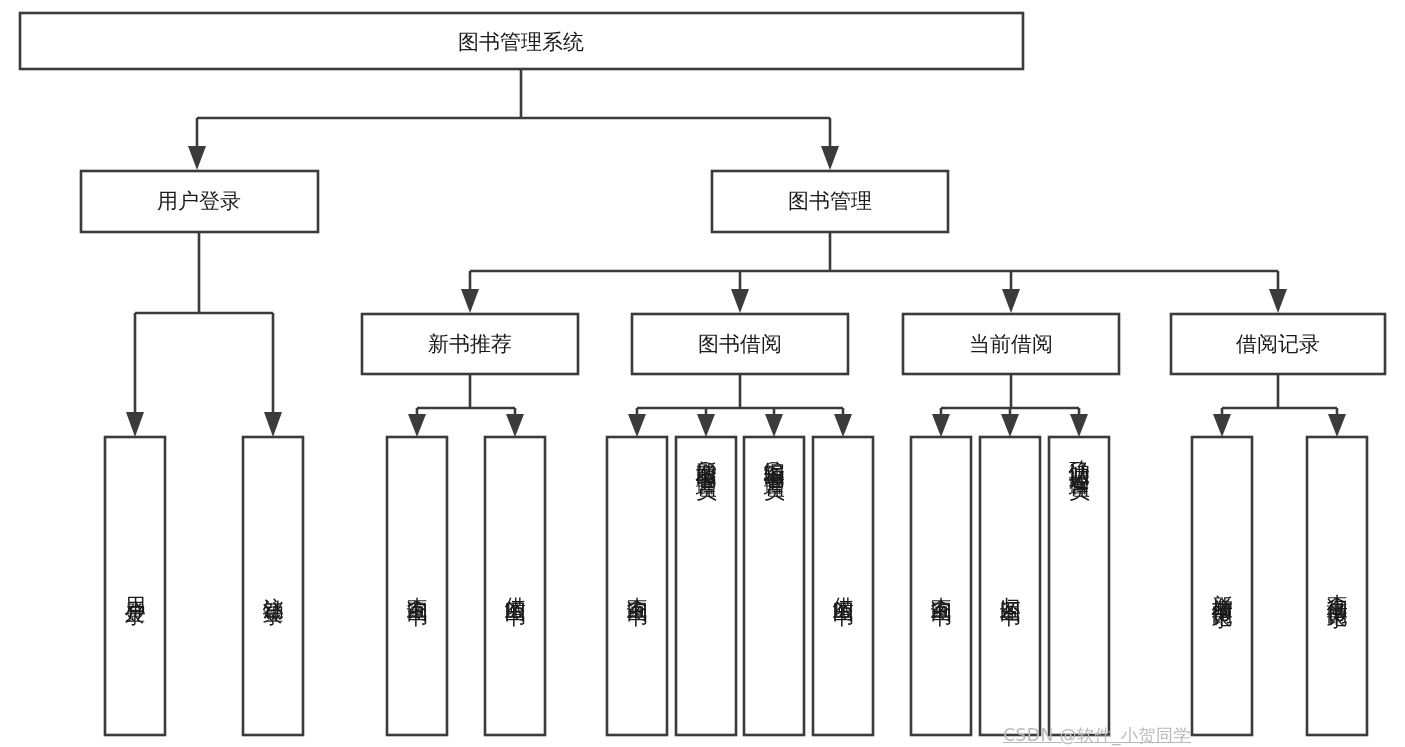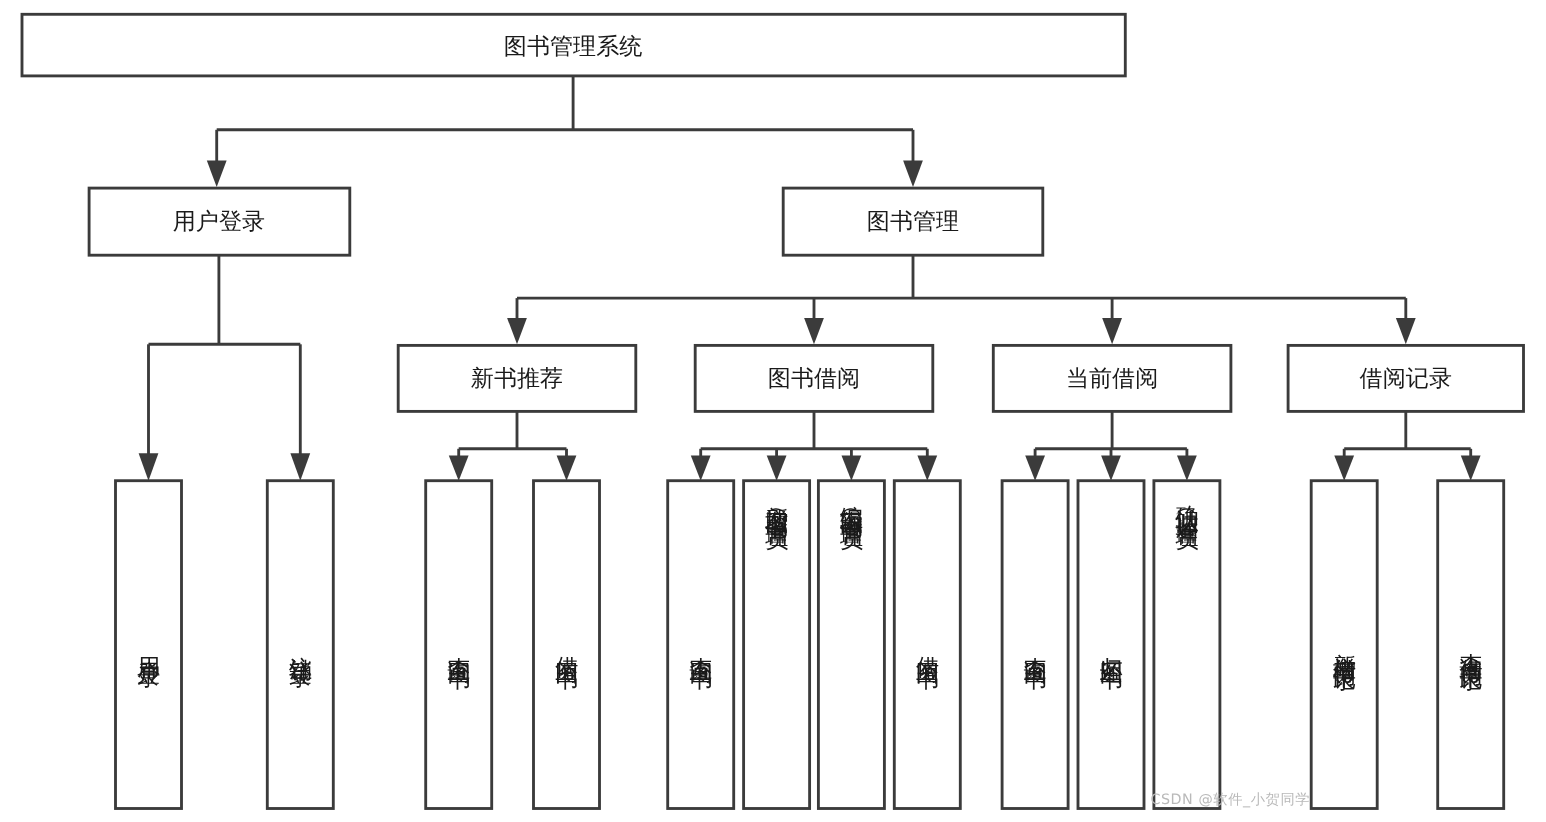--- a/index.html
+++ b/index.html
@@ -61,26 +61,27 @@
     font-family: "DejaVu Sans", "Liberation Sans", sans-serif;
     font-size: 21px;
     line-height: 1.26;
     color: #1a1a1a;
     letter-spacing: 3px;
     white-space: nowrap;
   }
   #watermark {
     position: absolute;
     right: 8px;
-    bottom: 11px;
-    font-family: "DejaVu Sans", "Liberation Sans", sans-serif;
-    font-size: 13px;
+    bottom: 0;
+    font-family: "DejaVu Sans", "Liberation Sans", sans-serif;
+    font-size: 17px;
     color: #b9b9b9;
     letter-spacing: 0.5px;
     user-select: none;
+    text-decoration: underline;
   }
 </style>
 </head>
 <body>
 
 <div id="diagram-root">
 
   <svg id="flow" viewBox="0 0 1405 747">
 
     <g>

